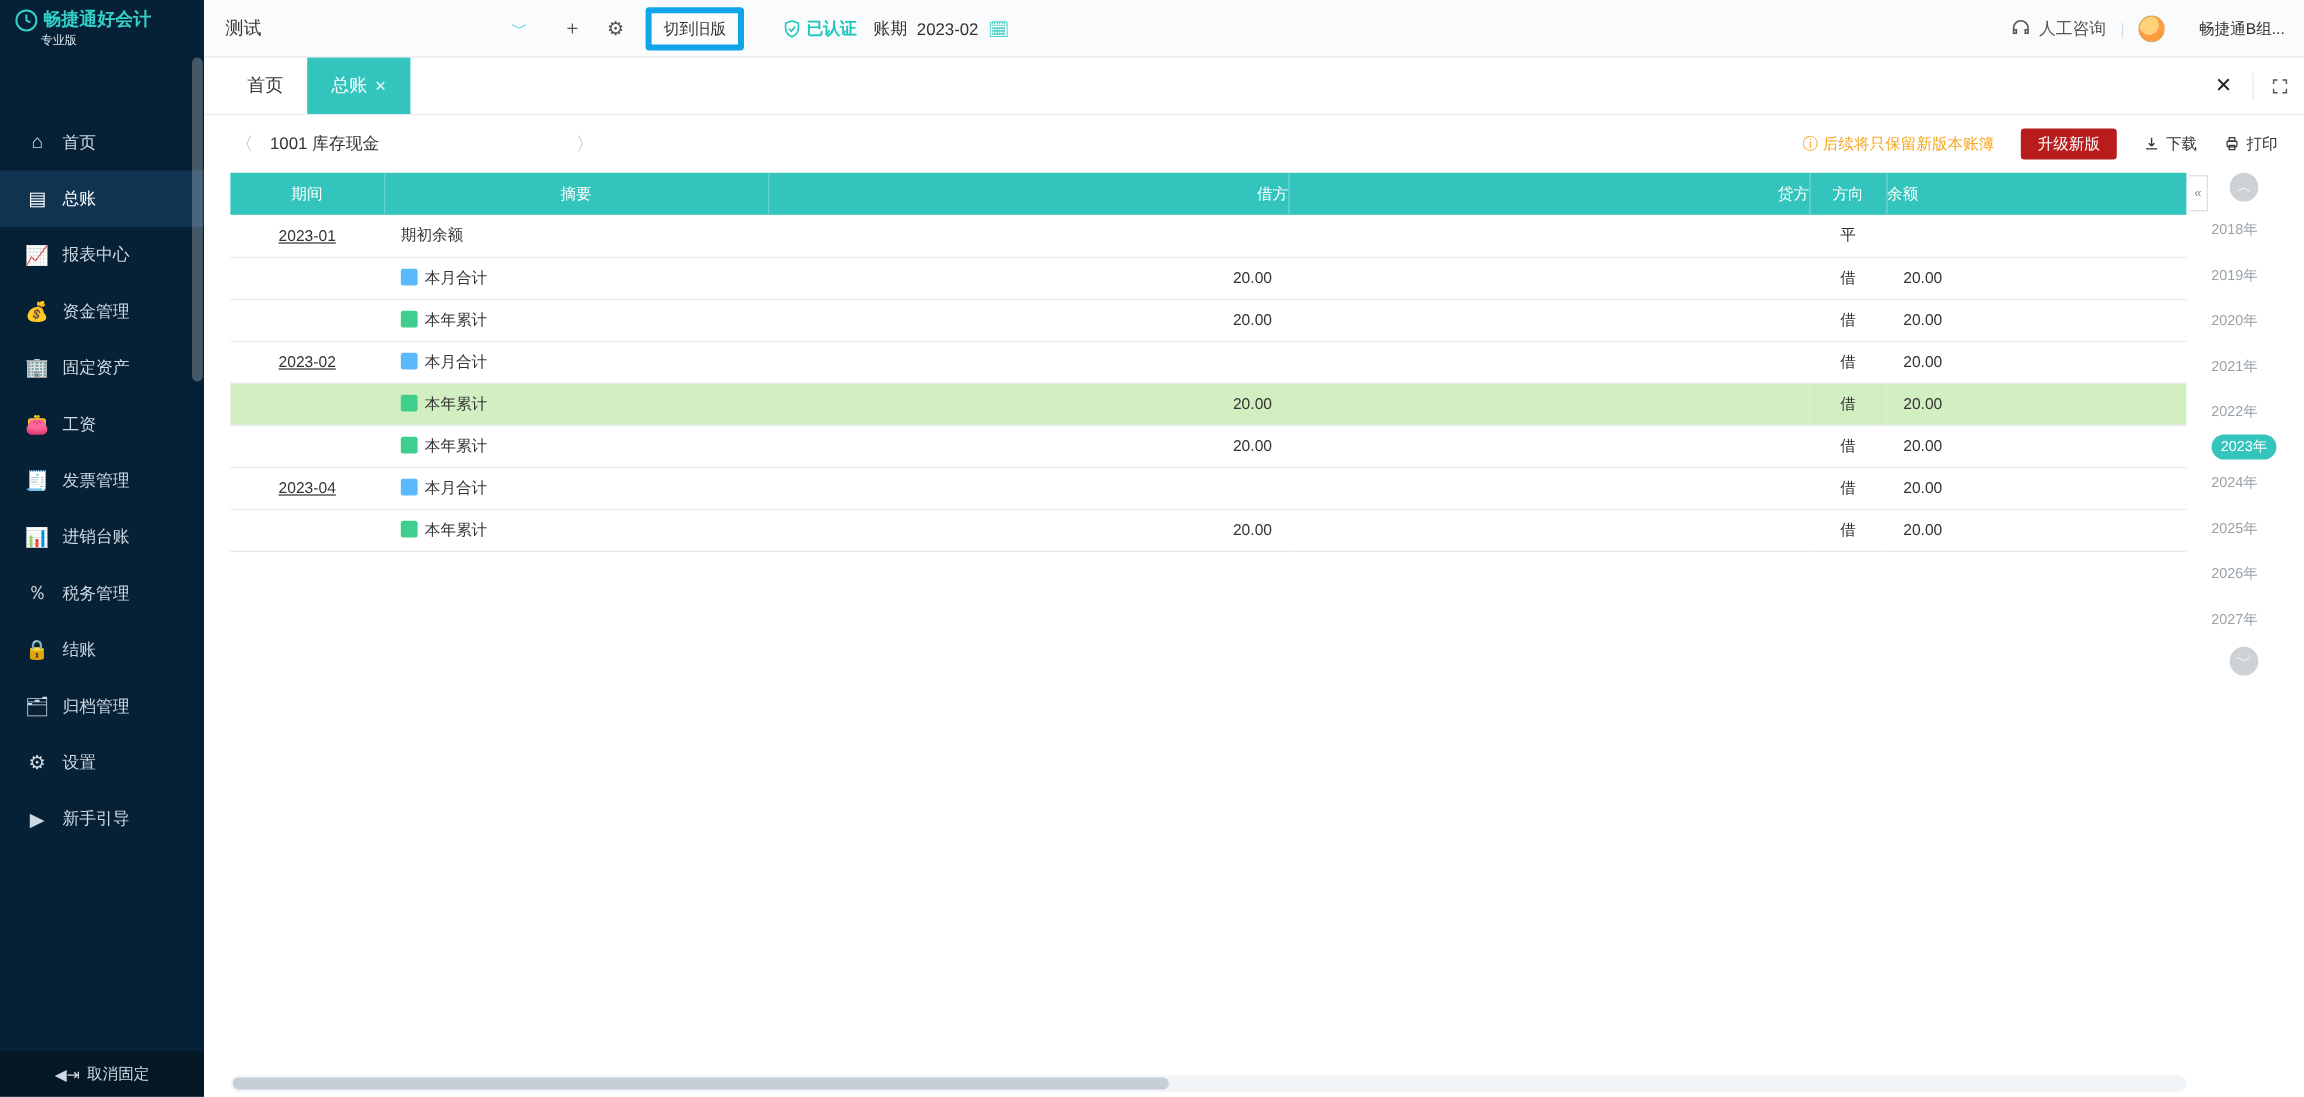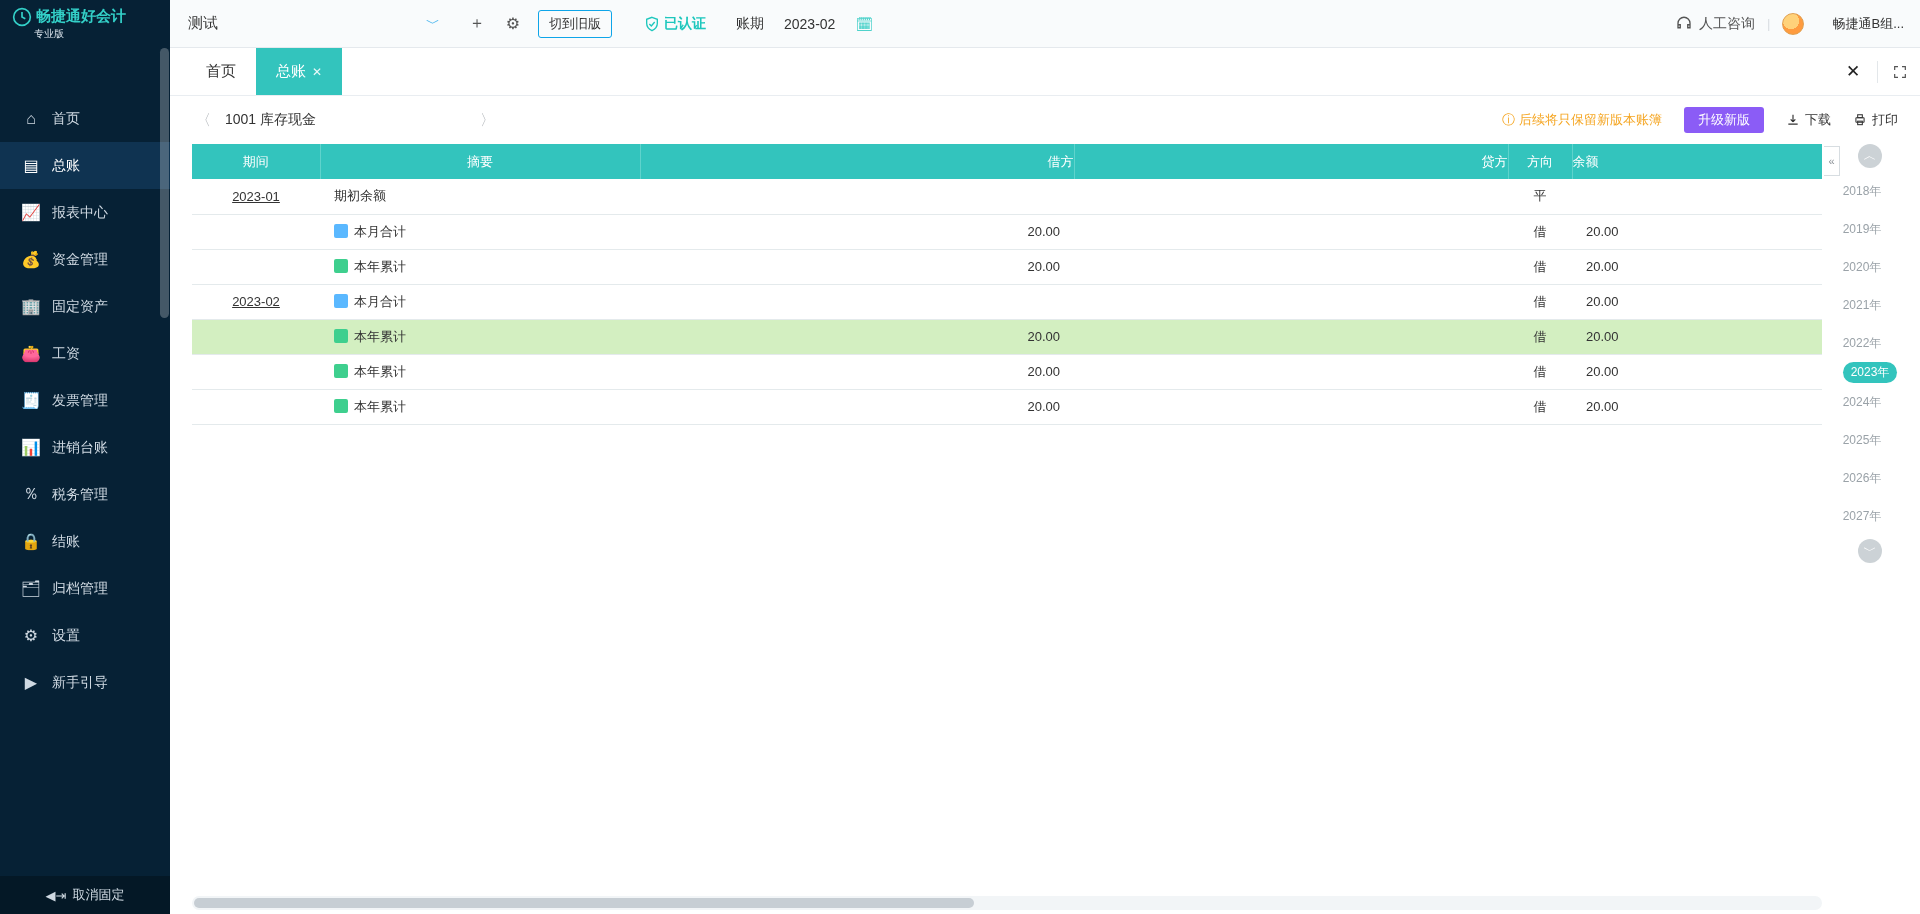--- a/index.html
+++ b/index.html
@@ -20,23 +20,23 @@
 .sb-scroll { position: absolute; right: 1px; top: 48px; width: 9px; height: 270px; background: rgba(255,255,255,0.25); border-radius: 5px; }
 
 
 .main { flex: 1; display: flex; flex-direction: column; min-width: 0; }
 .topbar { height: 48px; display: flex; align-items: stretch; justify-content: space-between; border-bottom: 1px solid #e5e9ed; padding: 0 16px 0 0; background: #f9fbfc; }
 .tb-left { display: flex; align-items: center; gap: 14px; }
 .acct-select { display: flex; align-items: center; gap: 14px; padding: 0 12px 0 18px; height: 100%; }
 .acct-select .name { font-size: 15px; color: #333; }
 .chev { color: #4fb8ef; font-size: 14px; }
 .ico-btn { width: 22px; height: 22px; display: inline-flex; align-items: center; justify-content: center; color: #555; cursor: pointer; font-size: 16px; }
-.switch-old { border: 1px solid #0ea5e9; border-radius: 3px; padding: 4px 10px; font-size: 13px; cursor: pointer; color: #333; }
+.switch-old { border: 5px solid #0ea5e9; border-radius: 3px; padding: 4px 10px; font-size: 13px; cursor: pointer; color: #333; }
 .verified { display: flex; align-items: center; gap: 4px; color: #1ec7bd; font-weight: 600; font-size: 14px; margin-left: 18px; }
-.period { display: flex; align-items: center; gap: 20px; margin-left: 16px; font-size: 14px; }
+.period { display: flex; align-items: center; gap: 8px; font-size: 14px; }
 .period .val { color: #333; font-weight: 500; }
 .cal-ico { color: #1ec7bd; }
 .tb-right { display: flex; align-items: center; gap: 12px; }
 .support { display: flex; align-items: center; gap: 6px; color: #555; font-size: 14px; cursor: pointer; }
 .avatar { width: 22px; height: 22px; border-radius: 50%; background: radial-gradient(circle at 40% 35%, #ffd27a 0 45%, #ff9b3f 46% 100%); border: 1px solid #e0a050; }
 .user { font-size: 13px; color: #333; margin-left: 16px; }
 
 
 .tabs { height: 48px; display: flex; align-items: center; border-bottom: 1px solid #e9edf1; padding-left: 16px; position: relative; }
 .tab { padding: 0 20px; height: 100%; display: flex; align-items: center; gap: 6px; color: #333; font-size: 15px; cursor: pointer; }
@@ -46,21 +46,21 @@
 .x-big { width: 28px; height: 28px; display: flex; align-items: center; justify-content: center; font-size: 17px; color: #222; cursor: pointer; }
 .full-ico { width: 24px; height: 24px; display: flex; align-items: center; justify-content: center; cursor: pointer; }
 
 
 .tool { height: 48px; display: flex; align-items: center; justify-content: space-between; padding: 0 22px; }
 .tool-left { display: flex; align-items: center; gap: 10px; color: #555; }
 .chev-nav { color: #b3b7bb; cursor: pointer; font-size: 15px; padding: 4px; }
 .acct-code { font-size: 14px; color: #333; }
 .tool-right { display: flex; align-items: center; gap: 22px; }
 .notice { color: #f5a623; font-size: 13px; display: flex; align-items: center; gap: 4px; }
-.btn-up { background: #8b5cf6; color: #fff; border-radius: 3px; padding: 4px 14px; font-size: 13px; cursor: pointer; border: none; }
+.btn-up { background: #b91c1c; color: #fff; border-radius: 3px; padding: 4px 14px; font-size: 13px; cursor: pointer; border: none; }
 .link-btn { display: flex; align-items: center; gap: 5px; color: #333; font-size: 13px; cursor: pointer; }
 
 
 .table-wrap { flex: 1; display: flex; padding: 0 22px 4px 22px; min-height: 0; position: relative; }
 .grid-area { flex: 1; min-width: 0; position: relative; display: flex; flex-direction: column; }
 .tbl { width: 100%; border-collapse: collapse; table-layout: fixed; }
 .tbl th { background: #33c4bd; color: #fff; font-weight: 500; font-size: 13px; height: 35px; border-right: 1px solid #5fd3cc; }
 .tbl th:last-child { border-right: none; }
 .tbl td { height: 35px; border-bottom: 1px solid #e4eaec; padding: 0 14px; font-size: 13px; }
 .c-per { width: 128px; text-align: center; }
@@ -306,20 +306,28 @@
               </tr>
               <tr>
                 <td class="c-per"></td>
                 <td class="c-sum"><span class="mini-ico mi-green"></span><span>本年累计</span></td>
                 <td class="c-deb">20.00</td>
                 <td class="c-cre"></td>
                 <td class="c-dir">借</td>
                 <td class="c-bal">20.00</td>
               </tr>
               <tr>
+                <td class="c-per"><span class="per-link">2023-04</span></td>
+                <td class="c-sum"><span class="mini-ico mi-blue"></span><span>本月合计</span></td>
+                <td class="c-deb"></td>
+                <td class="c-cre"></td>
+                <td class="c-dir">借</td>
+                <td class="c-bal">20.00</td>
+              </tr>
+              <tr>
                 <td class="c-per"></td>
                 <td class="c-sum"><span class="mini-ico mi-green"></span><span>本年累计</span></td>
                 <td class="c-deb">20.00</td>
                 <td class="c-cre"></td>
                 <td class="c-dir">借</td>
                 <td class="c-bal">20.00</td>
               </tr>
             </tbody>
         </table>
         <div style="flex:1"></div>

